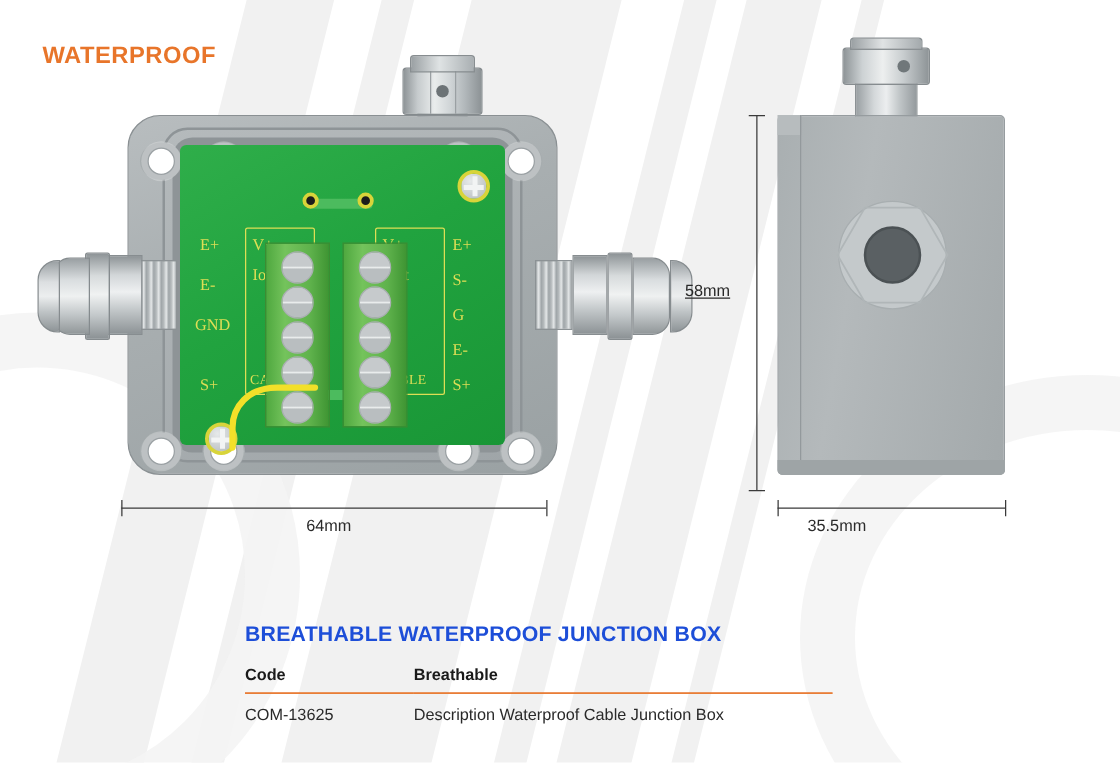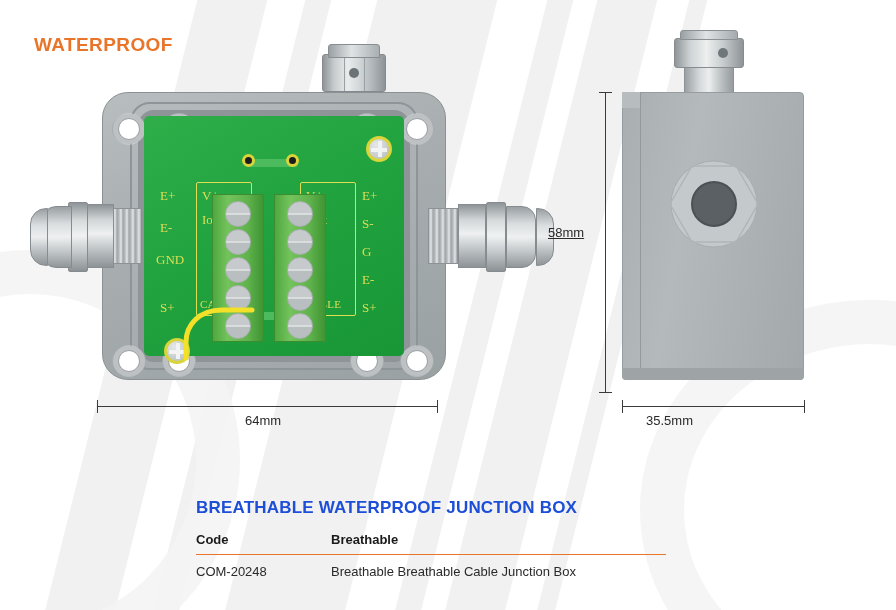--- a/index.html
+++ b/index.html
@@ -387,20 +387,20 @@
     <div class="tbl-title">BREATHABLE WATERPROOF JUNCTION BOX</div>
     <table class="tbl">
       <thead>
         <tr>
           <th class="col-code">Code</th>
           <th>Breathable</th>
         </tr>
       </thead>
       <tbody>
         <tr>
-          <td>COM-20248</td>
-          <td>Breathable Breathable Cable Junction Box</td>
+          <td>COM-13625</td>
+          <td>Description Waterproof Cable Junction Box</td>
         </tr>
       </tbody>
     </table>
   </div>
 
 </div>
 
 </body></html>

